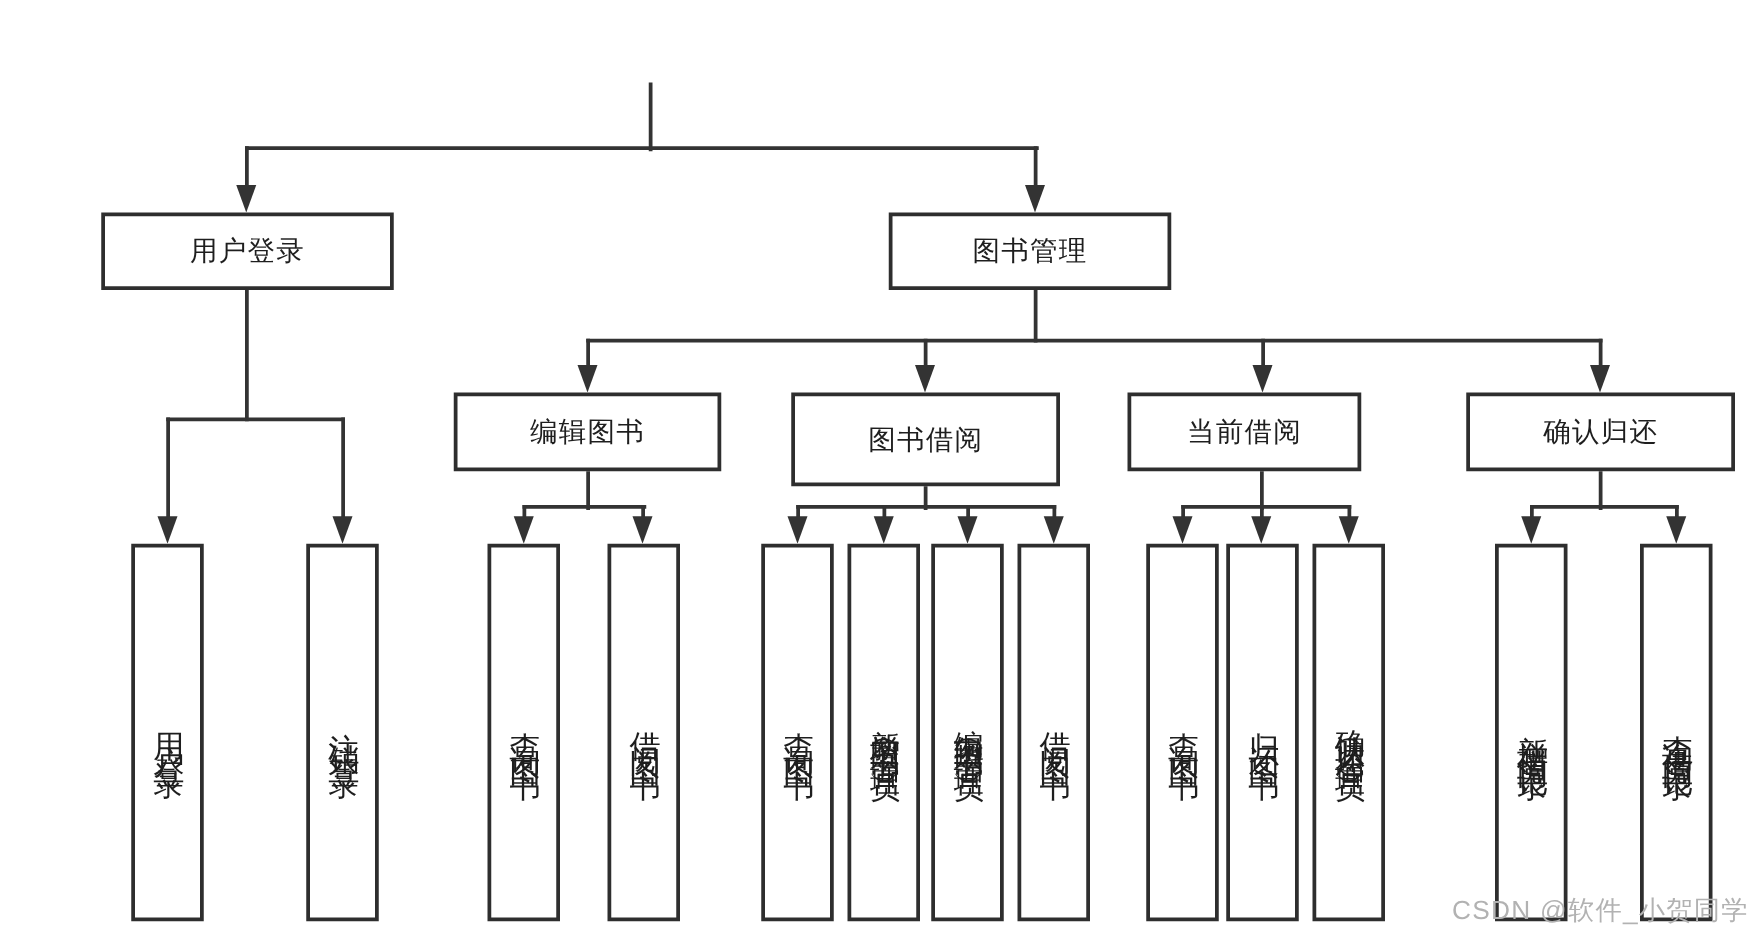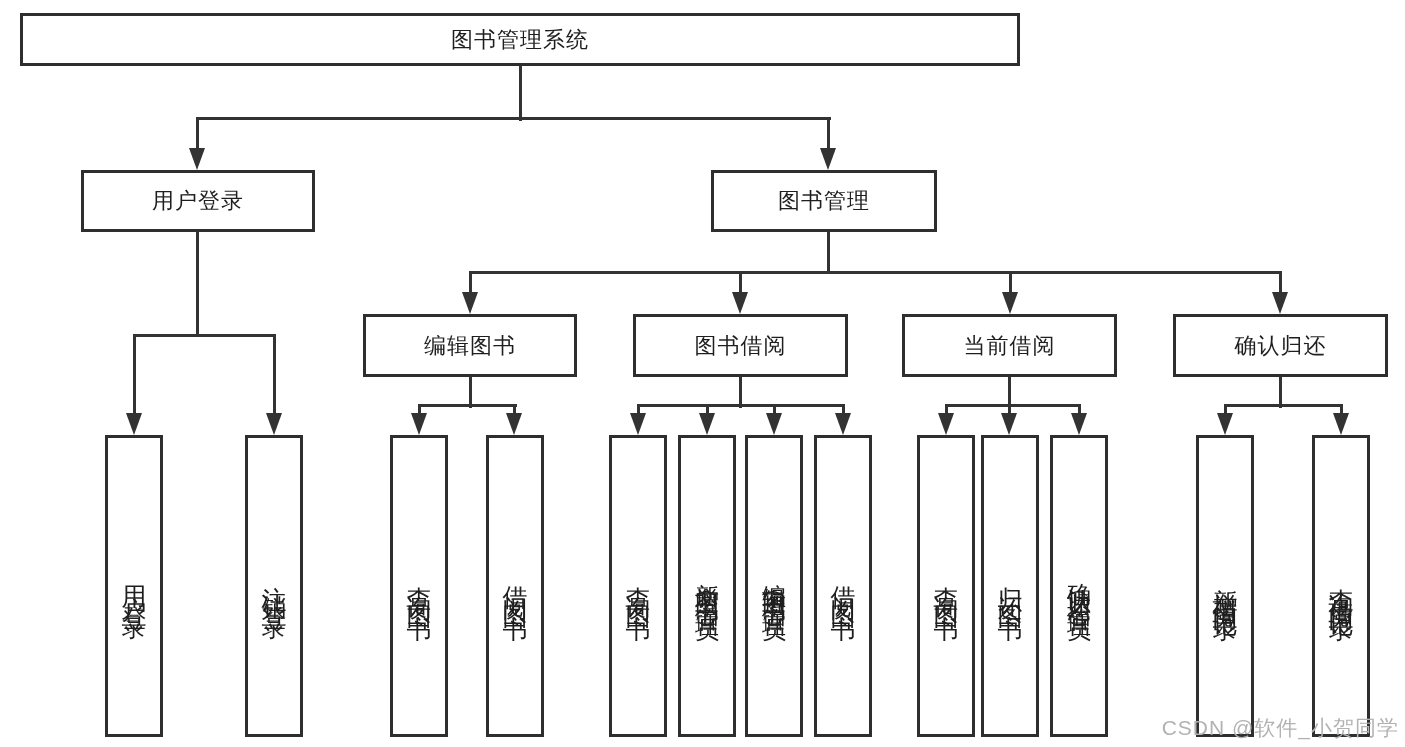--- a/index.html
+++ b/index.html
@@ -137,38 +137,35 @@
   <div class="arrow" style="left:1001px;top:413px"></div>
   <div class="arrow" style="left:1071px;top:413px"></div>
 
   <div class="v" style="left:1279px;top:376px;height:32px"></div>
   <div class="h" style="left:1224px;top:404px;width:119px"></div>
   <div class="v" style="left:1224px;top:404px;height:10px"></div>
   <div class="v" style="left:1340px;top:404px;height:10px"></div>
   <div class="arrow" style="left:1217px;top:413px"></div>
   <div class="arrow" style="left:1333px;top:413px"></div>
 
-  <div class="box" style="left:20px;top:13px;width:1000px;height:53px">
-    <span>图书管理系统</span>
-  </div>
 
   <div class="box" style="left:81px;top:170px;width:234px;height:62px">
     <span>用户登录</span>
   </div>
   <div class="box" style="left:711px;top:170px;width:226px;height:62px">
     <span>图书管理</span>
   </div>
 
   <div class="box" style="left:363px;top:314px;width:214px;height:63px">
     <span>编辑图书</span>
   </div>
-  <div class="box" style="left:633px;top:314px;width:215px;height:63px">
+  <div class="box" style="left:633px;top:314px;width:215px;height:75px">
     <span>图书借阅</span>
   </div>
-  <div class="box" style="left:902px;top:314px;width:215px;height:63px">
+  <div class="box" style="left:902px;top:314px;width:187px;height:63px">
     <span>当前借阅</span>
   </div>
   <div class="box" style="left:1173px;top:314px;width:215px;height:63px">
     <span>确认归还</span>
   </div>
 
   <div class="leaf" style="left:105px">
     <span class="vtext">用户登录</span>
   </div>
   <div class="leaf" style="left:245px">

